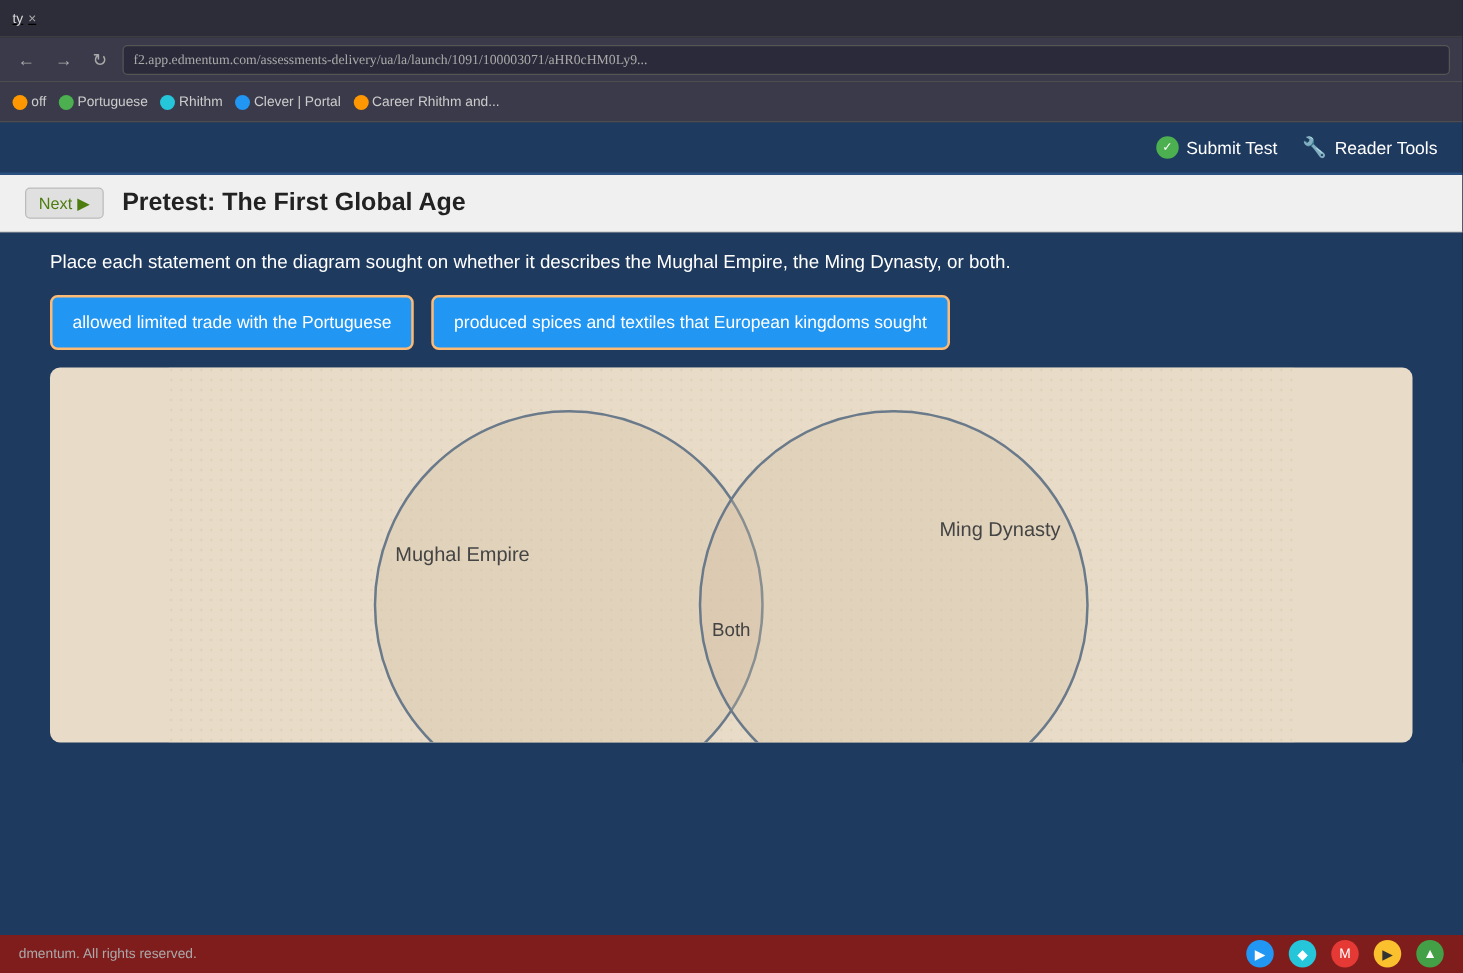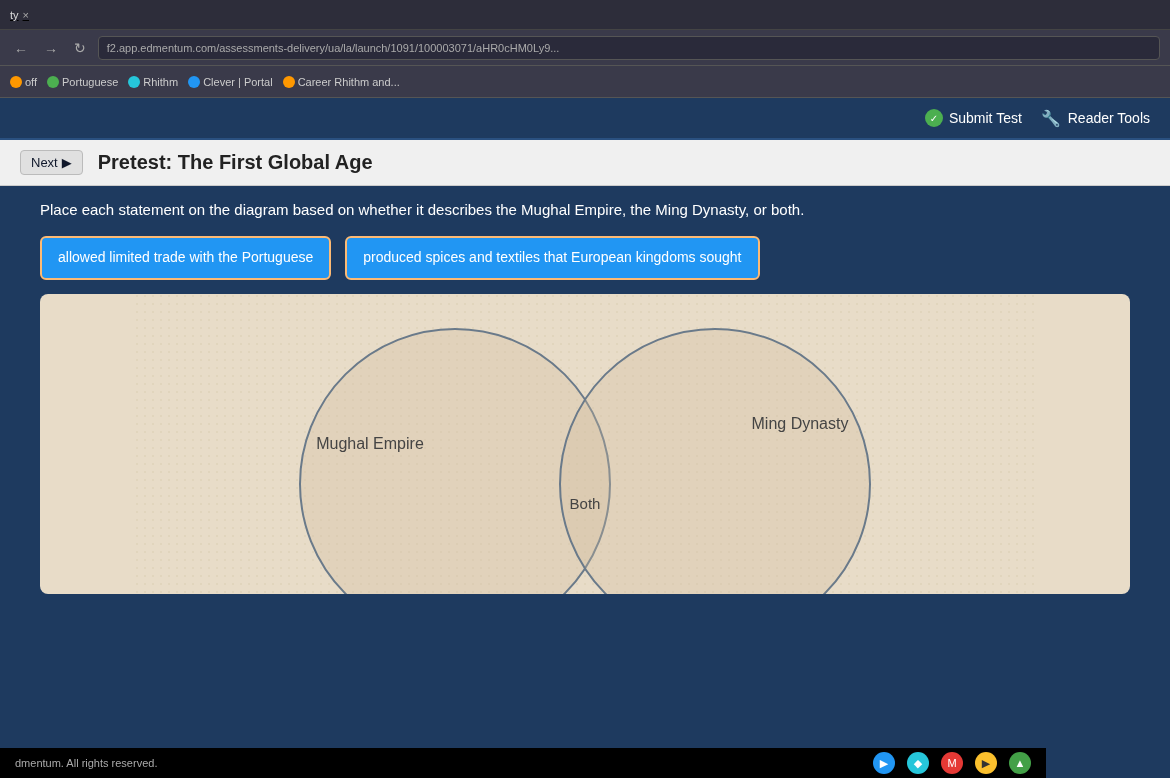--- a/index.html
+++ b/index.html
@@ -49,20 +49,21 @@
       flex: 1;
       background: #2a2a3a;
       border: 1px solid #555;
       border-radius: 4px;
       height: 24px;
       padding: 0 8px;
       color: #aaa;
       font-size: 11px;
       display: flex;
       align-items: center;
+      font-family: Liberation Serif, serif;
     }
     .nav-btn {
       color: #aaa;
       font-size: 14px;
       cursor: pointer;
       padding: 2px 4px;
     }
     .bookmarks-bar {
       background: #3a3a4a;
       height: 32px;
@@ -140,21 +141,21 @@
     .next-btn {
       display: flex;
       align-items: center;
       gap: 4px;
       background: #e0e0e0;
       border: 1px solid #bbb;
       border-radius: 4px;
       padding: 4px 10px;
       font-size: 13px;
       cursor: pointer;
-      color: #0f172a;
+      color: #4d7c0f;
     }
     .page-title {
       font-size: 20px;
       font-weight: bold;
       color: #222;
     }
 
     
     .main-content {
       background: #1e3a5f;
@@ -202,28 +203,28 @@
       overflow: hidden;
     }
 
     .venn-svg {
       width: 100%;
       height: 100%;
     }
 
     
     .footer {
-      background: #000000;
+      background: #7f1d1d;
       height: 30px;
       display: flex;
       align-items: center;
       padding: 6px 15px;
       position: fixed;
       bottom: 0;
-      width: 1046px;
+      width: 1170px;
     }
     .footer-text {
       color: #aaa;
       font-size: 11px;
     }
     .footer-icons {
       margin-left: auto;
       display: flex;
       gap: 12px;
       align-items: center;
@@ -299,21 +300,21 @@
 
 <div class="page-nav">
   <button class="next-btn">
     <span>Next</span>
     <span>▶</span>
   </button>
   <span class="page-title">Pretest: The First Global Age</span>
 </div>
 
 <div class="main-content">
-  <p class="instructions">Place each statement on the diagram based on whether it describes the Mughal Empire, the Ming Dynasty, or both.</p>
+  <p class="instructions">Place each statement on the diagram sought on whether it describes the Mughal Empire, the Ming Dynasty, or both.</p>
 
   <div class="cards-row">
     <div class="statement-card">
       <span>allowed limited trade with the Portuguese</span>
     </div>
     <div class="statement-card">
       <span>produced spices and textiles that European kingdoms sought</span>
     </div>
   </div>
 

